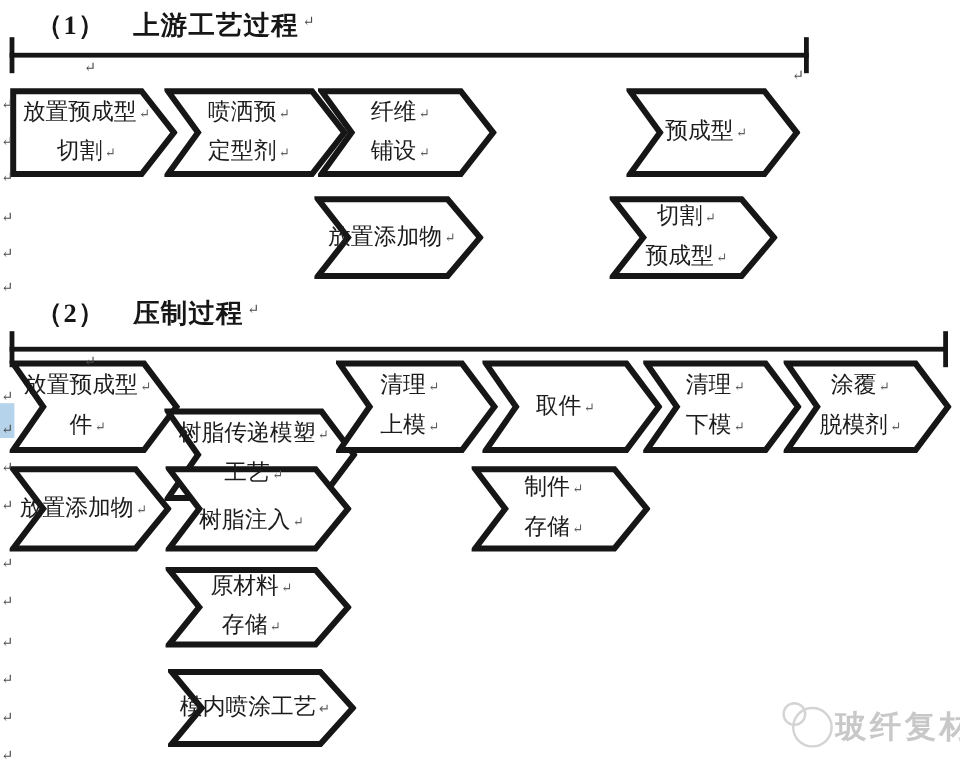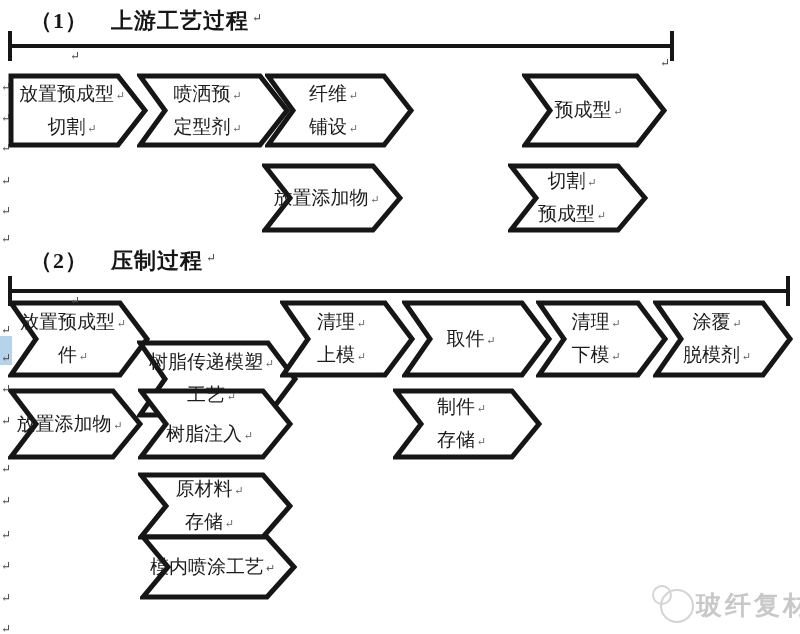--- a/index.html
+++ b/index.html
@@ -181,21 +181,21 @@
   <div class="chev" style="left:138px;top:472px;width:155px;height:68px;">
       <svg width="155" height="68">
         <polygon points="3,3 125,3 152,34.0 125,65 3,65 28,34.0" fill="#ffffff" stroke="#161616" stroke-width="5" stroke-linejoin="miter"></polygon>
       </svg>
     <div class="txt">
       <span class="ln"><span>原材料</span><span class="rm">↵</span></span>
       <span class="ln"><span>存储</span><span class="rm">↵</span></span>
     </div>
   </div>
 
-  <div class="chev" style="left:140px;top:534px;width:157px;height:66px;font-family:Liberation Serif, serif;">
+  <div class="chev" style="left:140px;top:557px;width:157px;height:66px;font-family:Liberation Serif, serif;">
       <svg width="157" height="66">
         <polygon points="3,3 127,3 154,33.0 127,63 3,63 28,33.0" fill="#ffffff" stroke="#161616" stroke-width="5" stroke-linejoin="miter"></polygon>
       </svg>
     <div class="txt">
       <span class="ln"><span>模内喷涂工艺</span><span class="rm">↵</span></span>
     </div>
   </div>
 
   <span class="lm" style="top:81px;">↵</span>
   <span class="lm" style="top:112px;">↵</span>

